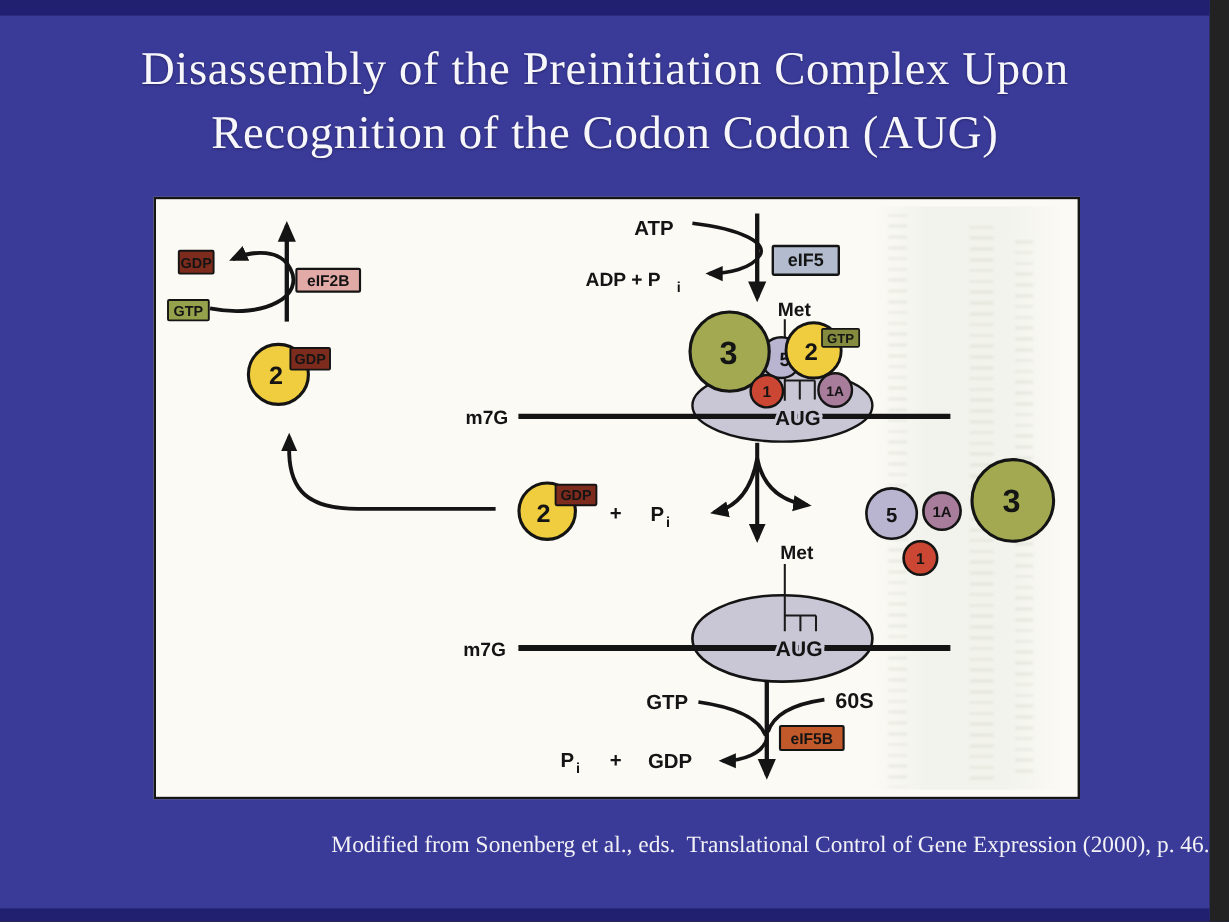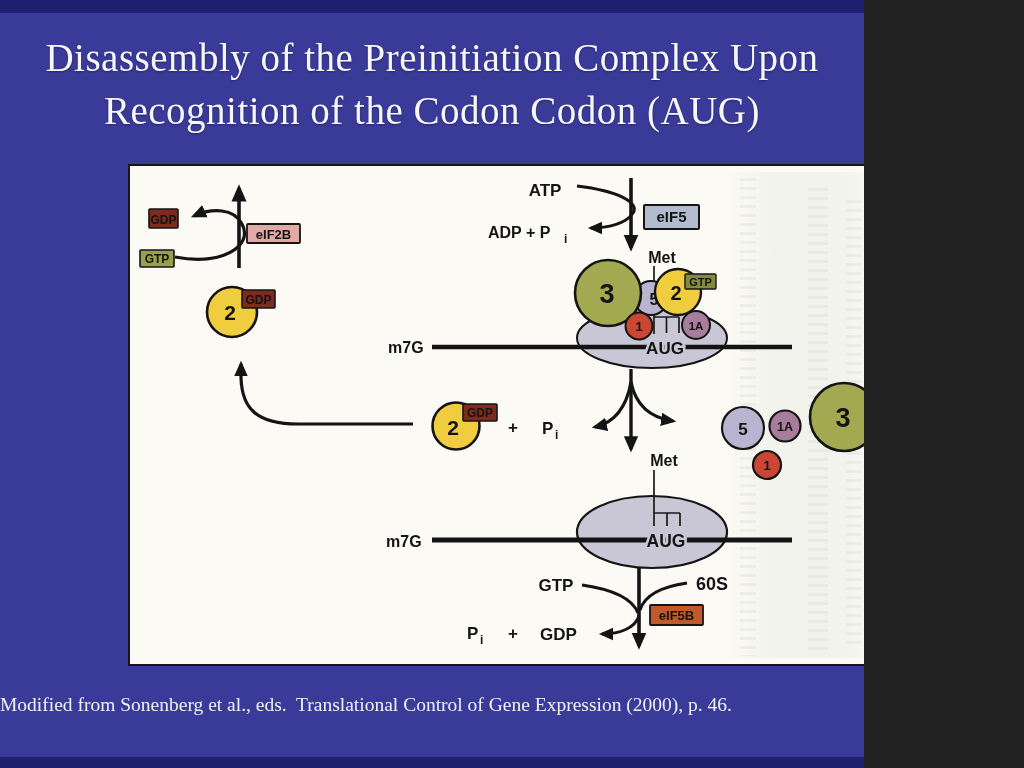--- a/index.html
+++ b/index.html
@@ -1,29 +1,29 @@
 <!DOCTYPE html>
 <html><head>
 <meta charset="utf-8">
 <style>
   html,body{margin:0;padding:0;background:#222;}
   .slide{
-    position:relative;width:864px;height:768px;overflow:hidden;
+    position:relative;width:1008px;height:768px;overflow:hidden;
     background:#3a3a99;font-family:"Liberation Serif",serif;
   }
   .edge-bar{position:absolute;left:0;width:1024px;background:#212070;}
   .edge-bar.top{top:0;height:13px;}
   .edge-bar.bottom{bottom:0;height:11px;}
   .title{
     position:absolute;top:31px;left:0;right:0;text-align:center;
     color:#f7f7fb;font-size:39px;line-height:53px;letter-spacing:.5px;
     text-shadow:0 1px 2px rgba(0,0,0,.35);
   }
   .caption{
-    position:absolute;top:694px;left:0;right:0;text-align:left;
+    position:absolute;top:694px;left:0;right:0;text-align:right;
     color:#f1f1f6;font-size:19.5px;white-space:pre;
   }
   .panel{
     position:absolute;left:128px;top:164px;width:768px;height:498px;
     background:#fbfaf5;border:2px solid #161616;box-sizing:content-box;
   }
   .panel svg{position:absolute;left:0;top:0;}
   
   .artifact{
     position:absolute;pointer-events:none;opacity:.55;filter:blur(.7px);

